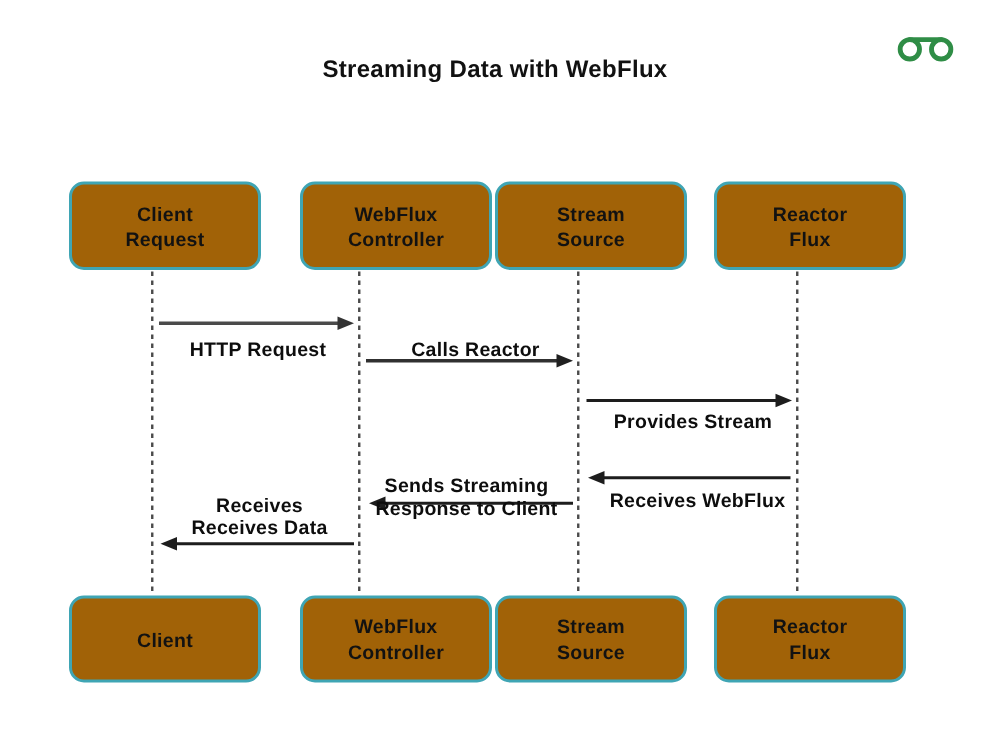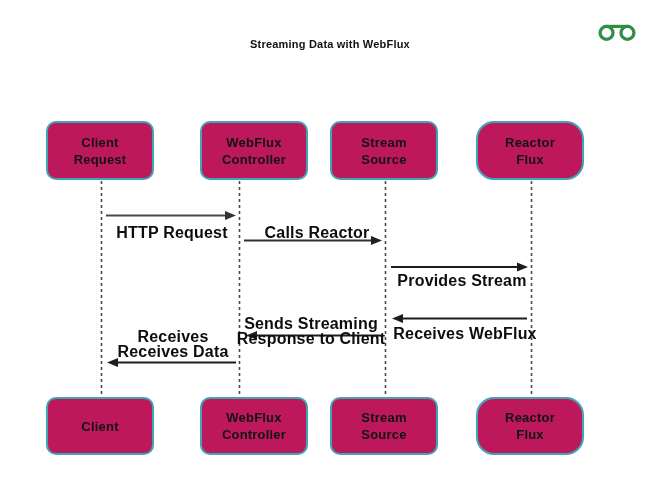--- a/index.html
+++ b/index.html
@@ -10,69 +10,69 @@
     background: #ffffff;
     font-family: "Liberation Sans", "DejaVu Sans", sans-serif;
     overflow: hidden;
   }
   .title {
     position: absolute;
     top: 38px;
     left: 0;
     width: 660px;
     text-align: center;
-    font-size: 11px;
+    font-size: 16px;
     font-weight: 700;
     color: #111111;
     letter-spacing: 0.2px;
   }
   .logo {
     position: absolute;
     top: 17px;
     left: 598px;
     width: 38px;
     height: 27px;
   }
   .actor {
     position: absolute;
-    width: 108px;
+    width: 128px;
     height: 59px;
-    background: #be185d;
+    background: #a16207;
     border: 2px solid #3fa5b4;
     border-radius: 10px;
     box-sizing: border-box;
     display: flex;
     align-items: center;
     justify-content: center;
     text-align: center;
     font-size: 13px;
     font-weight: 700;
     color: #121212;
     line-height: 17px;
     white-space: pre-line;
     letter-spacing: 0.2px;
   }
   .actor.top { top: 121px; }
   .actor.bottom { top: 397px; height: 58px; }
   .a-col0 { left: 46px; }
   .a-col1 { left: 200px; text-align: center; }
   .a-col2 { left: 330px; }
-  .a-col3 { left: 476px; border-radius: 18px; }
+  .a-col3 { left: 476px; }
 
   .overlay {
     position: absolute;
     top: 0; left: 0;
     width: 660px;
     height: 501px;
     pointer-events: none;
   }
   .msg-label {
     position: absolute;
     transform: translateX(-50%);
-    font-size: 16px;
+    font-size: 13px;
     font-weight: 700;
     color: #0d0d0d;
     line-height: 15px;
     white-space: pre-line;
     text-align: center;
     letter-spacing: 0.2px;
   }
 </style>
 </head>
 <body>

